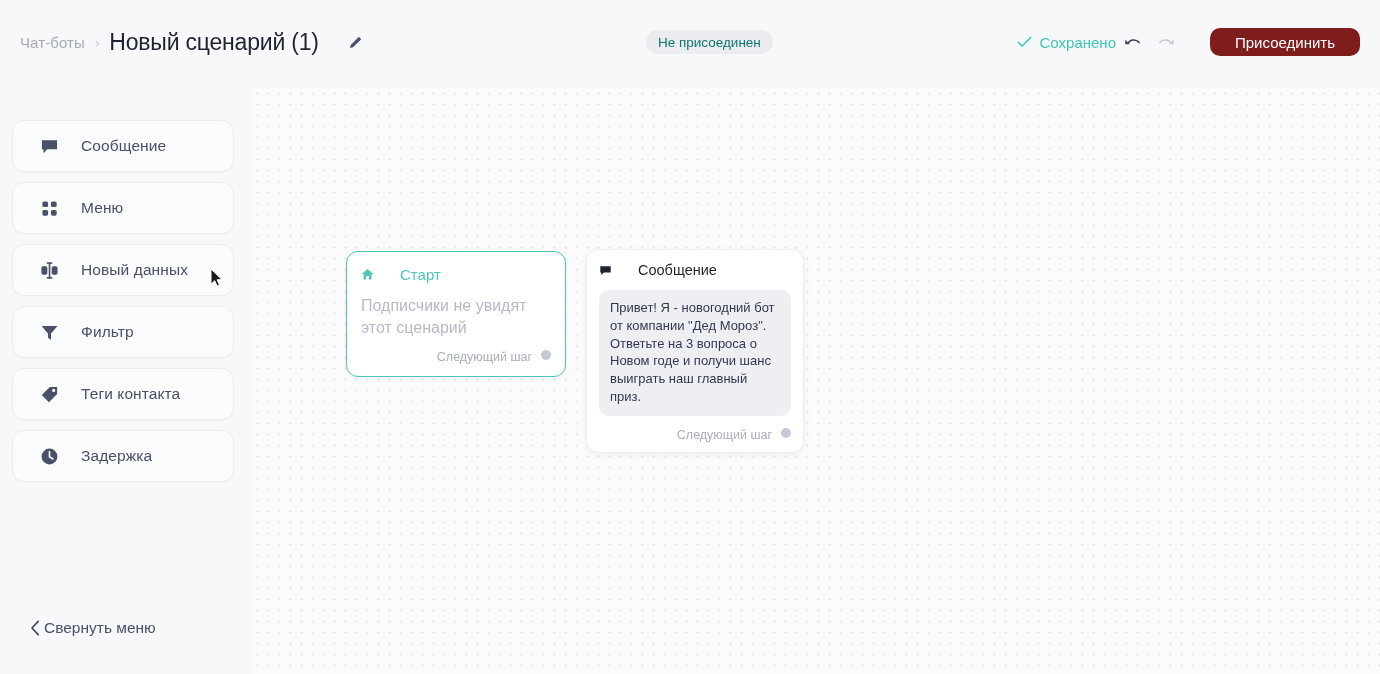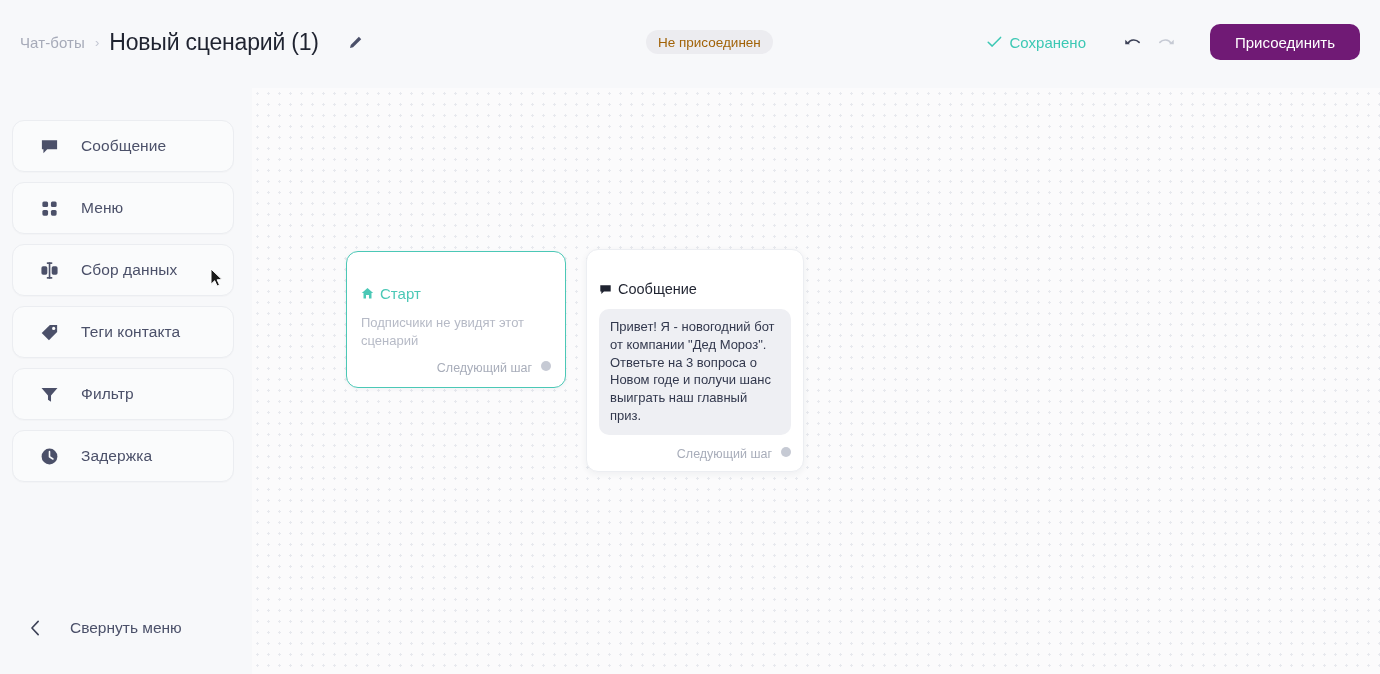--- a/index.html
+++ b/index.html
@@ -75,59 +75,58 @@
     position: absolute;
     left: 646px;
     top: 30px;
     height: 24px;
     padding: 0 12px;
     display: flex;
     align-items: center;
     background: #ececf0;
     border-radius: 12px;
     font-size: 13.5px;
-    color: #a16207;
+    color: #0f766e;
     white-space: nowrap;
   }
 
   .header-right {
     position: absolute;
     right: 20px;
     top: 0;
     height: 84px;
     display: flex;
     align-items: center;
     gap: 0;
   }
 
   .saved {
     display: flex;
     align-items: center;
     gap: 8px;
     font-size: 15px;
     color: #3cc8b4;
-    margin-right: 30px;
     white-space: nowrap;
   }
   .saved svg { display:block; }
 
   .icon-btn {
     width: 34px; height: 34px;
     display: flex; align-items: center; justify-content: center;
     cursor: pointer;
     border-radius: 6px;
   }
   .icon-btn svg { display: block; }
   .icon-btn.disabled { cursor: default; }
 
   .primary-btn {
     margin-left: 26px;
-    height: 36px;
+    height: 28px;
     padding: 2px 25px;
-    background: #701a75;
+    background: #7f1d1d;
     color: #ffffff;
     font-size: 15px;
     border: none;
     border-radius: 10px;
     cursor: pointer;
     font-family: inherit;
     white-space: nowrap;
   }
 
   
@@ -177,21 +176,20 @@
 
   .collapse-menu {
     position: absolute;
     left: 0;
     top: 524px;
     width: 252px;
     height: 40px;
     display: flex;
     align-items: center;
     padding-left: 30px;
-    gap: 26px;
     cursor: pointer;
   }
   .collapse-menu .chev { display: flex; width: 14px; }
   .collapse-label {
     font-size: 15.5px;
     color: #4b5069;
   }
 
   
   .canvas {
@@ -227,42 +225,41 @@
     top: 161px;
     width: 218px;
     border: 1px solid #eceef2;
     box-shadow: 0 2px 7px rgba(35,45,70,.06);
     padding: 12px 12px 10px 12px;
   }
 
   .node-head {
     display: flex;
     align-items: center;
-    gap: 6px;
+    gap: 26px;
     margin-bottom: 12px;
-    margin-top: 19px;
   }
   .node-head .nh-icon { display: flex; align-items: center; }
   .node-head.start .nh-title {
     font-size: 15px;
     color: #4bc8b6;
   }
   .node-head.msg .nh-title {
     font-size: 14.5px;
     color: #1f2330;
   }
 
   .start-line-1 {
     font-size: 11.5px;
     color: #30354a;
     font-weight: bold;
     line-height: 1.35;
   }
   .start-line-2 {
-    font-size: 13px;
+    font-size: 16px;
     color: #b6bac6;
     line-height: 1.35;
     margin-top: 2px;
   }
 
   .msg-bubble {
     background: #eeeff3;
     border-radius: 10px;
     padding: 9px 11px 10px 11px;
     font-size: 13px;
@@ -383,40 +380,40 @@
       <div class="block-item">
         <span class="block-icon">
           <svg width="19" height="19" viewBox="0 0 20 20" fill="none">
             <rect x="1.5" y="5.5" width="6.2" height="9" rx="1.8" fill="#4b5069"></rect>
             <rect x="12.3" y="5.5" width="6.2" height="9" rx="1.8" fill="#4b5069"></rect>
             <rect x="9.2" y="1.4" width="1.7" height="17.2" fill="#4b5069"></rect>
             <rect x="7.2" y="1.4" width="5.7" height="1.7" fill="#4b5069"></rect>
             <rect x="7.2" y="16.9" width="5.7" height="1.7" fill="#4b5069"></rect>
           </svg>
         </span>
-        <span class="block-label">Сбор данных</span>
+        <span class="block-label">Новый данных</span>
+      </div>
+
+      <div class="block-item">
+        <span class="block-icon">
+          <svg width="19" height="19" viewBox="0 0 20 20" fill="none">
+            <path d="M1.6 3.2 H18.4 L11.6 11 V17.6 L8.4 15.4 V11 Z" fill="#4b5069"></path>
+          </svg>
+        </span>
+        <span class="block-label">Фильтр</span>
       </div>
 
       <div class="block-item">
         <span class="block-icon">
           <svg width="19" height="19" viewBox="0 0 20 20" fill="none">
             <path d="M10.4 2 H18 V9.6 L9.4 18.2 L1.8 10.6 Z" fill="#4b5069"></path>
             <circle cx="14.4" cy="5.7" r="1.7" fill="#fafbfc"></circle>
           </svg>
         </span>
         <span class="block-label">Теги контакта</span>
-      </div>
-
-      <div class="block-item">
-        <span class="block-icon">
-          <svg width="19" height="19" viewBox="0 0 20 20" fill="none">
-            <path d="M1.6 3.2 H18.4 L11.6 11 V17.6 L8.4 15.4 V11 Z" fill="#4b5069"></path>
-          </svg>
-        </span>
-        <span class="block-label">Фильтр</span>
       </div>
 
       <div class="block-item">
         <span class="block-icon">
           <svg width="19" height="19" viewBox="0 0 20 20" fill="none">
             <circle cx="10" cy="10" r="8.3" fill="#4b5069"></circle>
             <path d="M10 4.9 V10.3 L13.6 12.6" stroke="#fafbfc" stroke-width="1.7" fill="none" stroke-linecap="round" stroke-linejoin="round"></path>
           </svg>
         </span>
         <span class="block-label">Задержка</span>

